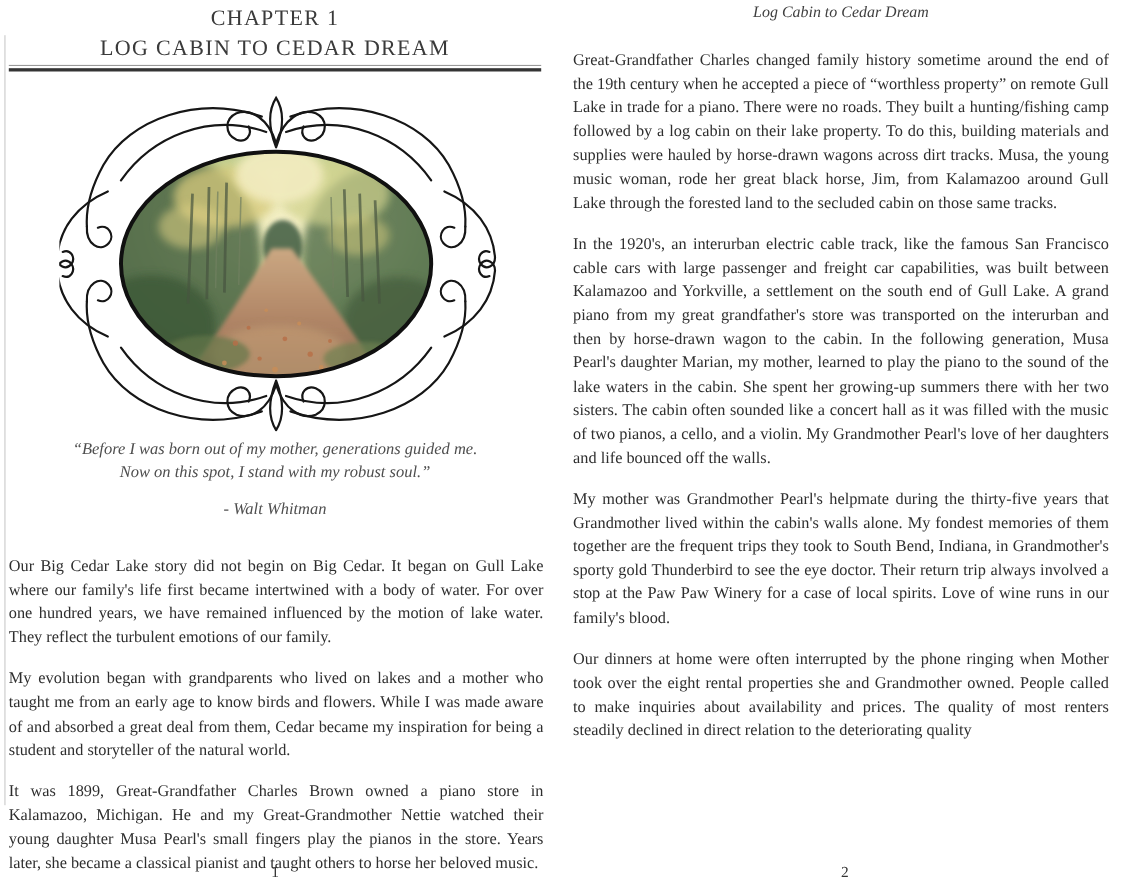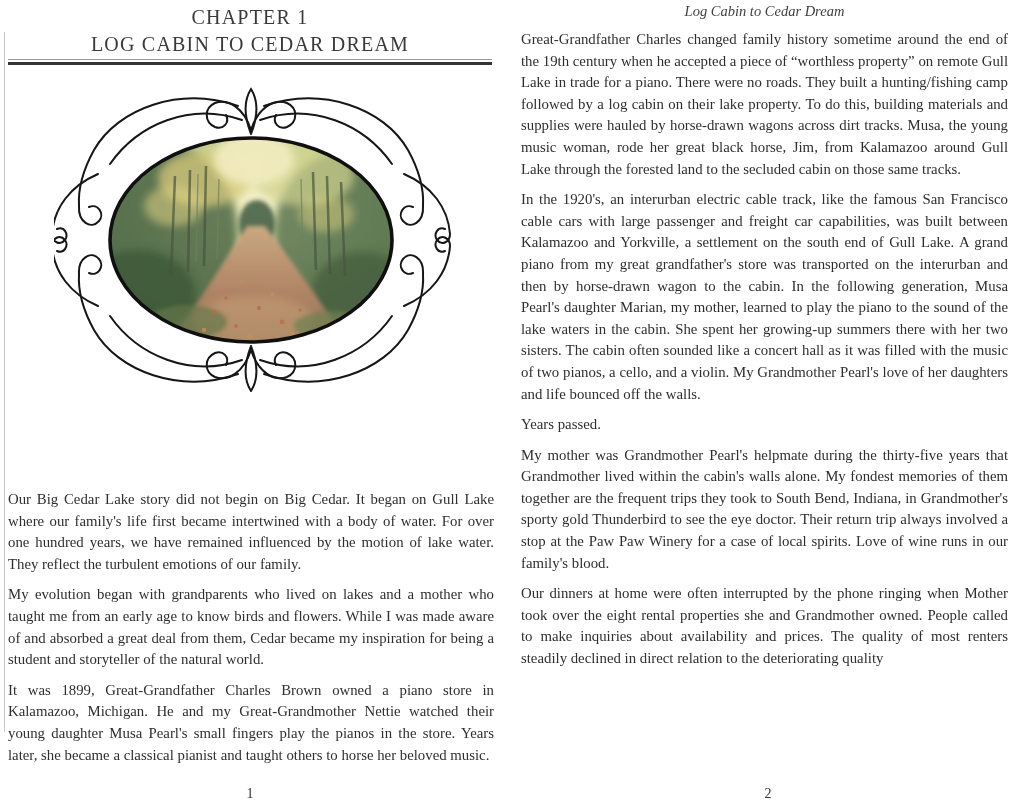--- a/index.html
+++ b/index.html
@@ -34,21 +34,21 @@
   }
   .quote-attrib{margin-top:12px;font-size:15px;}
 
   .body-text{
     position:absolute;left:8px;width:486px;
     font-size:14.8px;line-height:21.6px;text-align:justify;
     color:#2e2e2e;
   }
   #left-body{top:489px;}
   #right-body{top:29px;left:9px;width:487px;}
-  .body-text p{margin:0 0 9px 0;}
+  .body-text p{margin:16px 0 9px 0;}
 
   .running-header{
     position:absolute;top:3px;left:9px;width:487px;text-align:center;
     font-style:italic;font-size:14.5px;color:#3f3f3f;
   }
 
   .page-number{
     position:absolute;bottom:6px;left:0;width:100%;text-align:center;
     font-size:14px;color:#333;
   }
@@ -154,35 +154,39 @@
       <use href="#q" transform="matrix(-1,0,0,1,394,0)"></use>
       <use href="#q" transform="matrix(1,0,0,-1,0,312)"></use>
       <use href="#q" transform="matrix(-1,0,0,-1,394,312)"></use>
       <g fill="none" stroke="#161616" stroke-width="2" stroke-linecap="round">
         <path d="M197,50 C190,32 190,16 197,5 C204,16 204,32 197,50"></path>
         <path d="M197,262 C190,280 190,296 197,307 C204,296 204,280 197,262"></path>
       </g>
     </svg>
   </div>
 
+  <div class="quote-block">
+    <div>“Before I was born out of my mother, generations guided me.</div>
+    <div>Now on this spot, I stand with my robust soul.”</div>
+    <div class="quote-attrib">- Walt Whitman</div>
+  </div>
 
   <div class="body-text" id="left-body">
     <p>Our Big Cedar Lake story did not begin on Big Cedar. It began on Gull Lake where our family's life first became intertwined with a body of water. For over one hundred years, we have remained influenced by the motion of lake water. They reflect the turbulent emotions of our family.</p>
     <p>My evolution began with grandparents who lived on lakes and a mother who taught me from an early age to know birds and flowers. While I was made aware of and absorbed a great deal from them, Cedar became my inspiration for being a student and storyteller of the natural world.</p>
     <p>It was 1899, Great-Grandfather Charles Brown owned a piano store in Kalamazoo, Michigan. He and my Great-Grandmother Nettie watched their young daughter Musa Pearl's small fingers play the pianos in the store. Years later, she became a classical pianist and taught others to horse her beloved music.</p>
   </div>
 
   <div class="page-number">1</div>
 </div>
 
 <div class="page" id="right-page">
   <div class="running-header">Log Cabin to Cedar Dream</div>
 
   <div class="body-text" id="right-body">
     <p>Great-Grandfather Charles changed family history sometime around the end of the 19th century when he accepted a piece of “worthless property” on remote Gull Lake in trade for a piano. There were no roads. They built a hunting/fishing camp followed by a log cabin on their lake property. To do this, building materials and supplies were hauled by horse-drawn wagons across dirt tracks. Musa, the young music woman, rode her great black horse, Jim, from Kalamazoo around Gull Lake through the forested land to the secluded cabin on those same tracks.</p>
     <p>In the 1920's, an interurban electric cable track, like the famous San Francisco cable cars with large passenger and freight car capabilities, was built between Kalamazoo and Yorkville, a settlement on the south end of Gull Lake. A grand piano from my great grandfather's store was transported on the interurban and then by horse-drawn wagon to the cabin. In the following generation, Musa Pearl's daughter Marian, my mother, learned to play the piano to the sound of the lake waters in the cabin. She spent her growing-up summers there with her two sisters. The cabin often sounded like a concert hall as it was filled with the music of two pianos, a cello, and a violin. My Grandmother Pearl's love of her daughters and life bounced off the walls.</p>
-    <p>Years passed.</p>
     <p>My mother was Grandmother Pearl's helpmate during the thirty-five years that Grandmother lived within the cabin's walls alone. My fondest memories of them together are the frequent trips they took to South Bend, Indiana, in Grandmother's sporty gold Thunderbird to see the eye doctor. Their return trip always involved a stop at the Paw Paw Winery for a case of local spirits. Love of wine runs in our family's blood.</p>
     <p>Our dinners at home were often interrupted by the phone ringing when Mother took over the eight rental properties she and Grandmother owned. People called to make inquiries about availability and prices. The quality of most renters steadily declined in direct relation to the deteriorating quality</p>
   </div>
 
   <div class="page-number">2</div>
 </div>
 
 </body></html>

